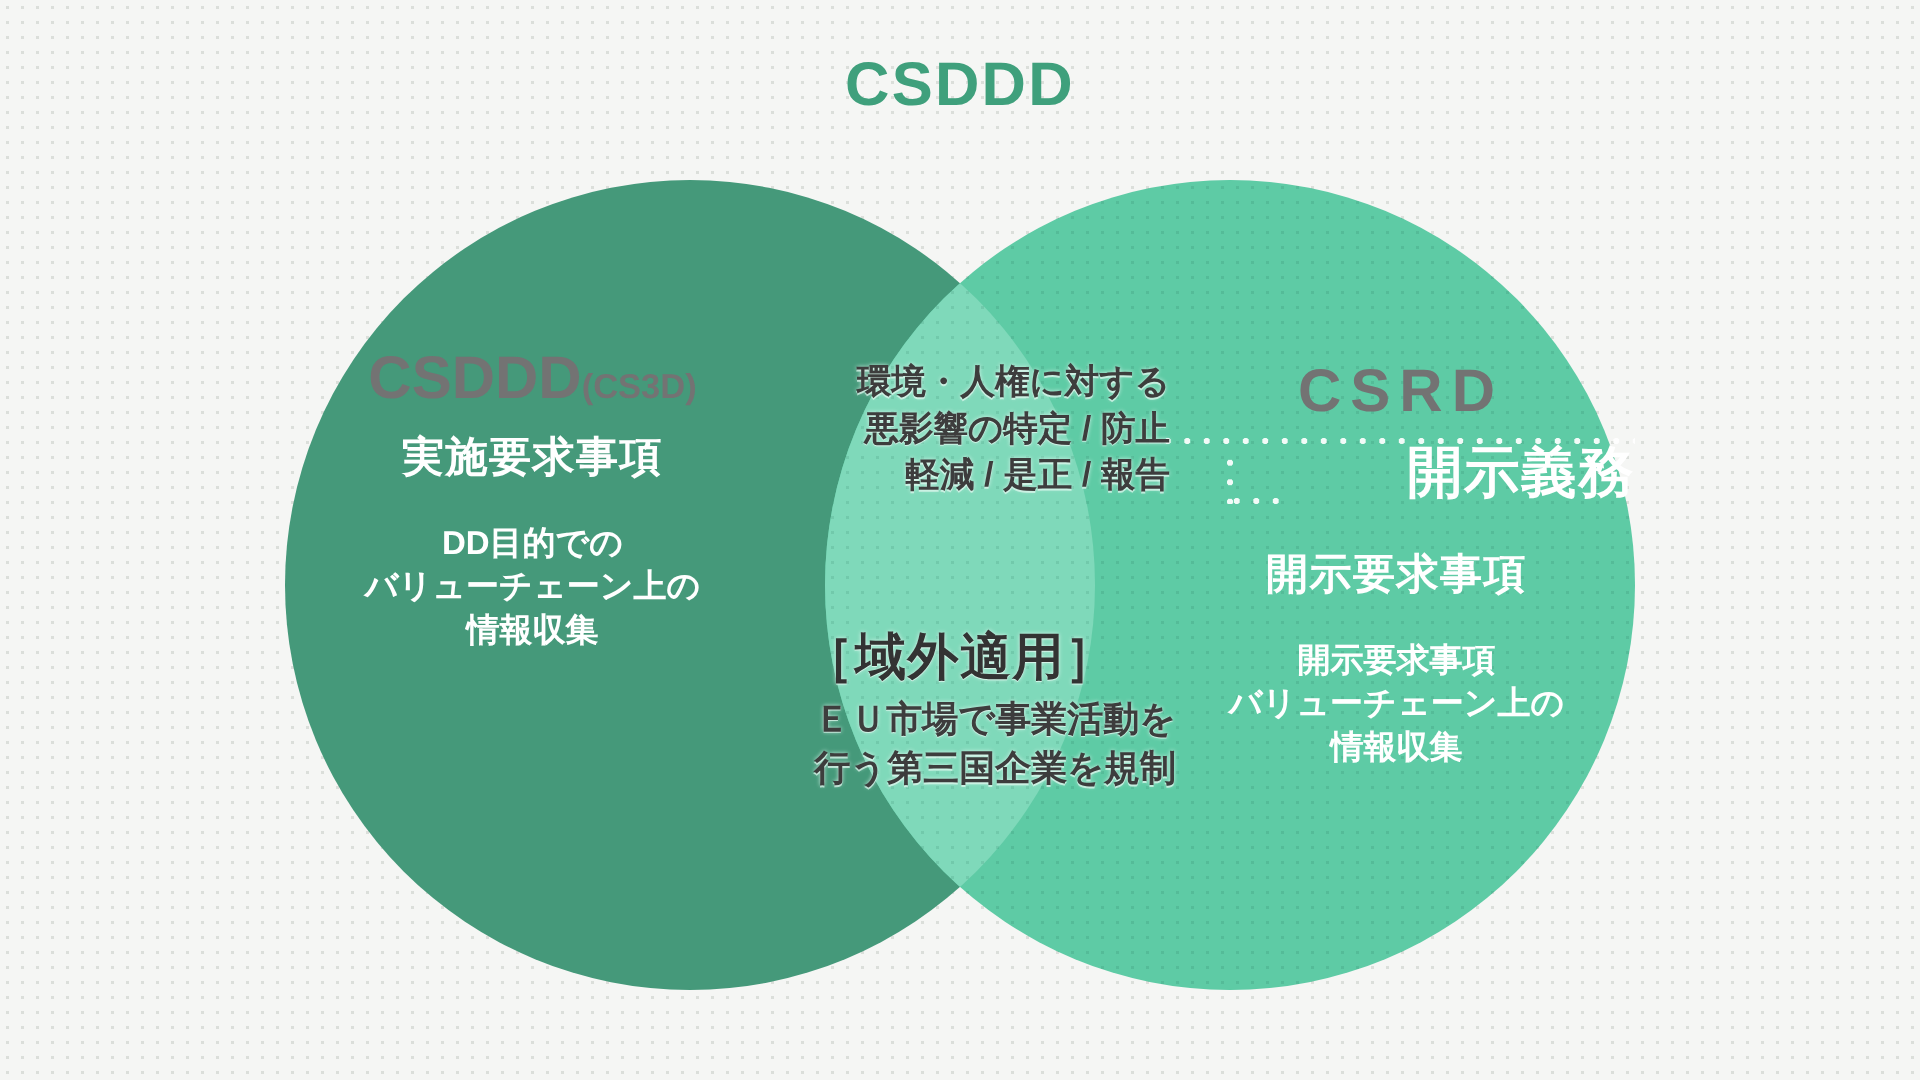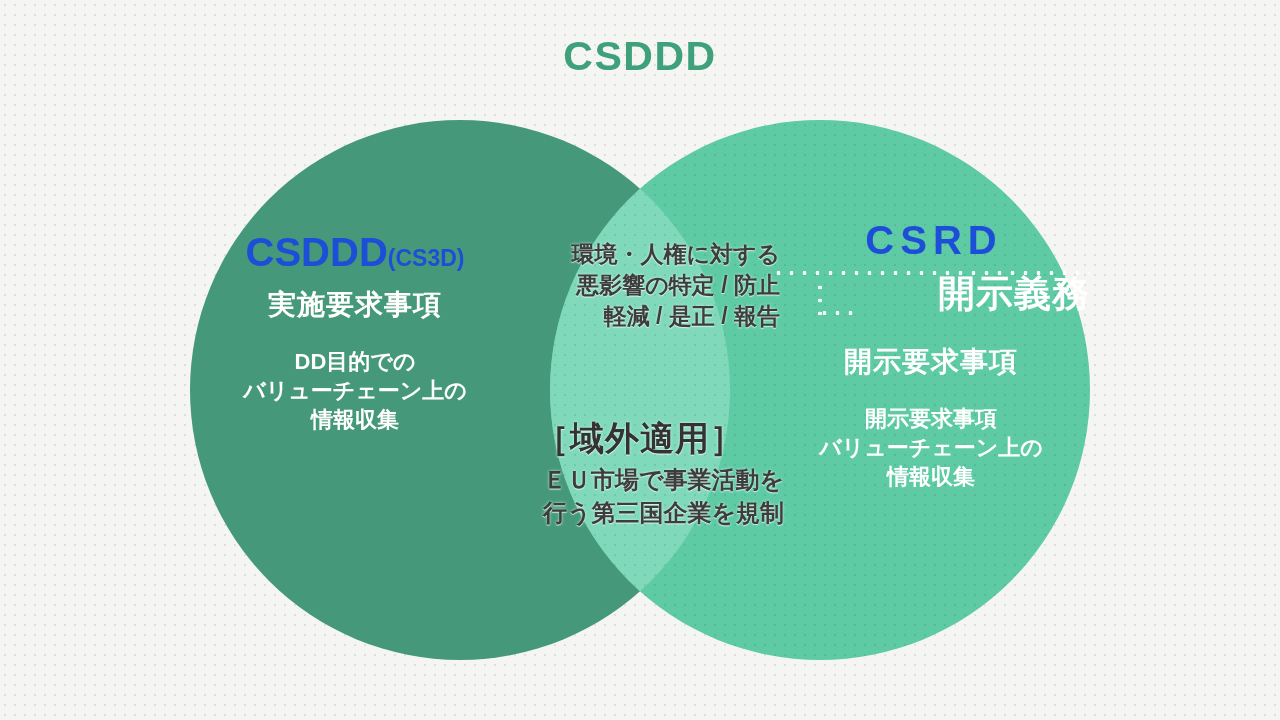--- a/index.html
+++ b/index.html
@@ -88,26 +88,26 @@
     background-size: 10px 10px;
   }
 
   
   .panel {
     position: absolute;
     text-align: center;
   }
 
   .panel-left  { left: 196px;  width: 318px; top: 232px; }
-  .panel-right { left: 772px;  width: 318px; top: 220px; }
+  .panel-right { left: 772px;  width: 318px; top: 241px; }
   .panel-mid-top { left: 500px; width: 280px; top: 232px; }
   .panel-mid-bot { left: 496px; width: 288px; top: 420px; }
 
   .acronym {
-    color: #1d4ed8;
+    color: #737373;
     font-weight: bold;
     font-size: 40px;
     line-height: 1.0;
     white-space: nowrap;
   }
   .acronym .sub {
     font-size: 23px;
     font-weight: bold;
     letter-spacing: 0px;
   }

